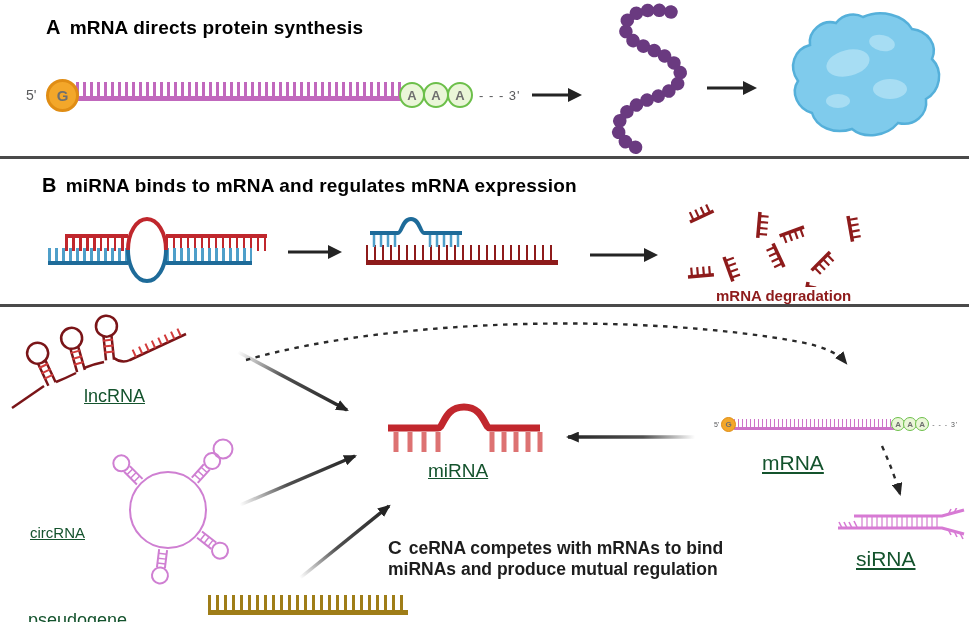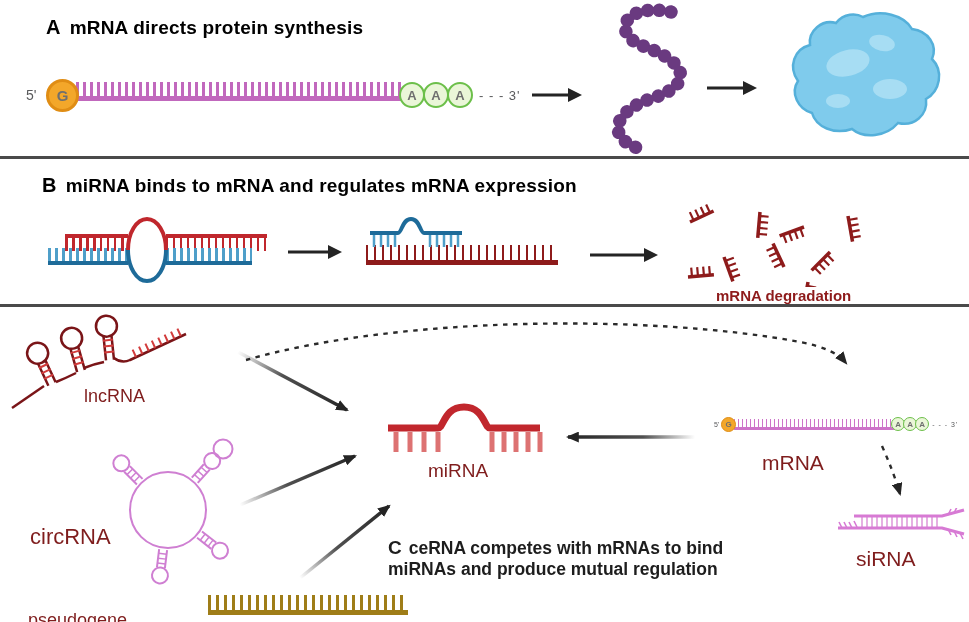--- a/index.html
+++ b/index.html
@@ -1,21 +1,21 @@
 <!DOCTYPE html>
 <html><head>
 <meta charset="utf-8">
 <style>
   html,body{margin:0;padding:0;background:#fff;}
   body{font-family:"Liberation Sans","DejaVu Sans",sans-serif;}
   .canvas{position:relative;width:969px;height:622px;background:#fff;overflow:hidden;}
   .abs{position:absolute;}
   .panel-title{font-weight:bold;color:#000000;font-size:19px;letter-spacing:.2px;}
   .panel-title .plet{font-size:20px;margin-right:9px;}
-  .gray-label{color:#7f1d1d;}
+  .gray-label{color:#14532d;text-decoration:underline;}
   .divider{position:absolute;left:0;width:969px;height:3px;background:#4a4a4a;}
   
   .comb-up .ticks{background:repeating-linear-gradient(90deg,var(--tc) 0 3px,transparent 3px 7px);}
   .comb-up .bar{background:var(--bc);}
   
   .comb-down .bar{background:var(--bc);}
   .comb-down .ticks{background:repeating-linear-gradient(90deg,var(--tc) 0 2.5px,transparent 2.5px 7px);}
   .cap-circle{border-radius:50%;display:flex;align-items:center;justify-content:center;font-weight:bold;color:#6f6f6f;box-sizing:border-box;}
   .prime-label{color:#58595b;}
 </style>
@@ -199,21 +199,21 @@
     </defs>
     <circle cx="83" cy="78" r="38" fill="none" stroke="#cf7fd2" stroke-width="2"></circle>
     <g transform="translate(83,78)">
       <use href="#arm" transform="rotate(-135)"></use>
       <use href="#arm" transform="rotate(-48)"></use>
       <use href="#arm" transform="rotate(38)"></use>
       <use href="#arm" transform="rotate(97)"></use>
       <circle cx="55" cy="-61" r="9.5" fill="none" stroke="#cf7fd2" stroke-width="2" transform="rotate(0)"></circle>
     </g>
   </svg>
-  <div class="abs gray-label" style="left:30px;top:524px;font-size:22px;">circRNA</div>
+  <div class="abs gray-label" style="left:30px;top:524px;font-size:15px;">circRNA</div>
 
   <div class="abs gray-label" style="left:28px;top:570px;font-size:18px;margin-top:40px;">pseudogene</div>
   <div class="abs comb-up" style="left:208px;top:595px;width:200px;--tc:#9f7d18;--bc:#9f7d18;">
     <div class="ticks" style="height:15px;background:repeating-linear-gradient(90deg,#9f7d18 0 3px,transparent 3px 8px);"></div>
     <div class="bar" style="height:5px;"></div>
   </div>
 
   <svg class="abs" style="left:380px;top:398px;" width="170" height="60">
     <path d="M16,34 V54 M30,34 V54 M44,34 V54 M58,34 V54 M112,34 V54 M124,34 V54 M136,34 V54 M148,34 V54 M160,34 V54" stroke="#dd7272" stroke-width="5"></path>
     <path d="M8,30 H58 C64,30 64,9 84,9 C104,9 104,30 110,30 H160" fill="none" stroke="#c1272d" stroke-width="7"></path>

